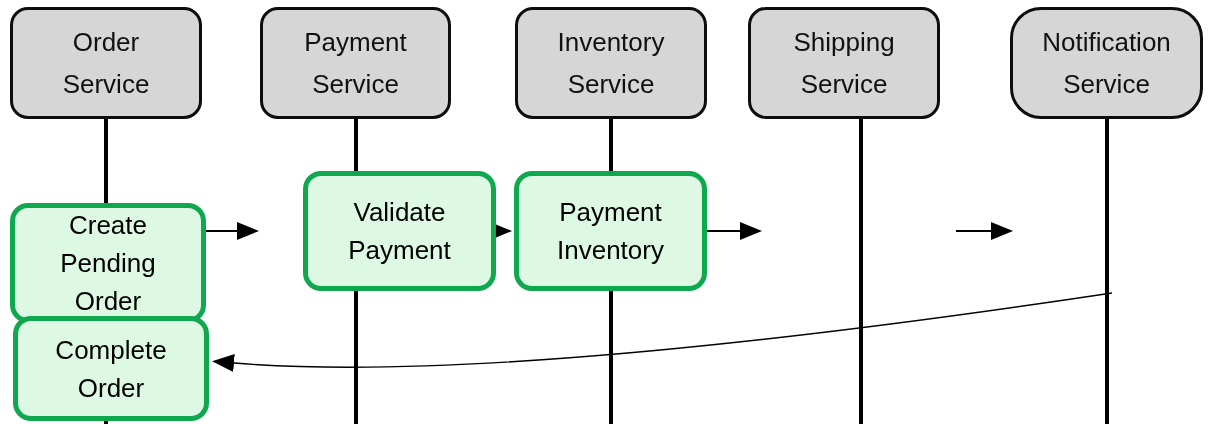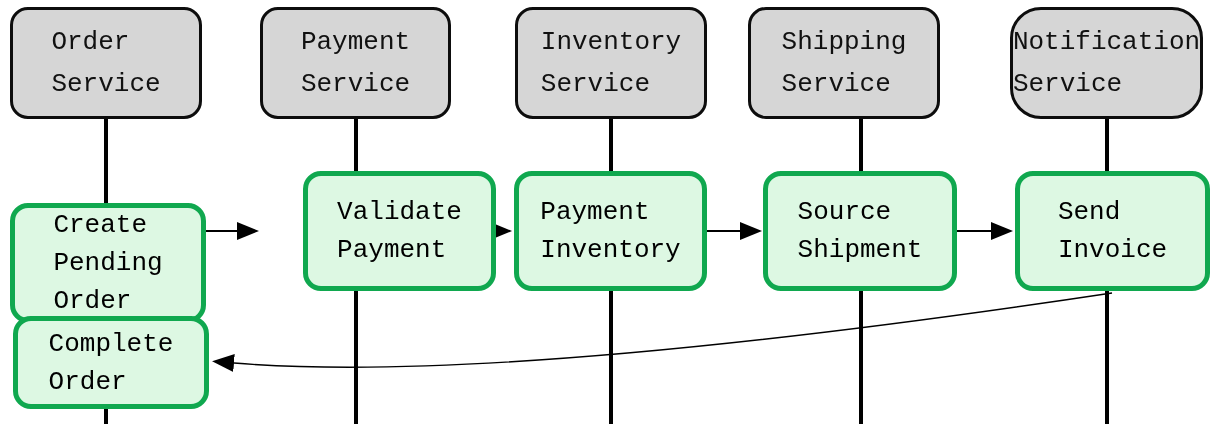--- a/index.html
+++ b/index.html
@@ -25,23 +25,22 @@
   .return   { stroke: var(--connector, #000000); stroke-width: 1.4; fill: none; }
   .head     { fill: var(--connector, #000000); }
 
   .box {
     position: absolute;
     z-index: 2;
     box-sizing: border-box;
     display: flex;
     align-items: center;
     justify-content: center;
-    text-align: left;
+    text-align: center;
     white-space: pre-line;
-    font-family: Liberation Mono, monospace;
   }
 
   .service {
     background: var(--service-fill, #d6d6d6);
     border: 3px solid var(--service-border, #0d0d0d);
     border-radius: 18px;
     font-size: 26px;
     line-height: 42px;
     color: #111111;
     top: 7px;
@@ -96,21 +95,17 @@
   <div class="box service" style="left:1010px; width:193px;border-radius:31px;">Notification
 Service</div>
 
   <div class="box action row1" style="left:10px;   width:196px;margin-top:32px;">Create
 Pending
 Order</div>
   <div class="box action row1" style="left:259px;  width:193px;margin-left:44px;">Validate
 Payment</div>
   <div class="box action row1" style="left:514px;  width:193px;">Payment
 Inventory</div>
-  <div class="box action row1" style="left:763px;  width:194px;">Source
-Shipment</div>
-  <div class="box action row1" style="left:1015px; width:195px;">Send
-Invoice</div>
 
-  <div class="box action" style="left:13px; top:316px; width:196px; height:93px;">Complete
+  <div class="box action" style="left:13px; top:316px; width:196px; height:105px;">Complete
 Order</div>
 
 </div>
 
 </body></html>

